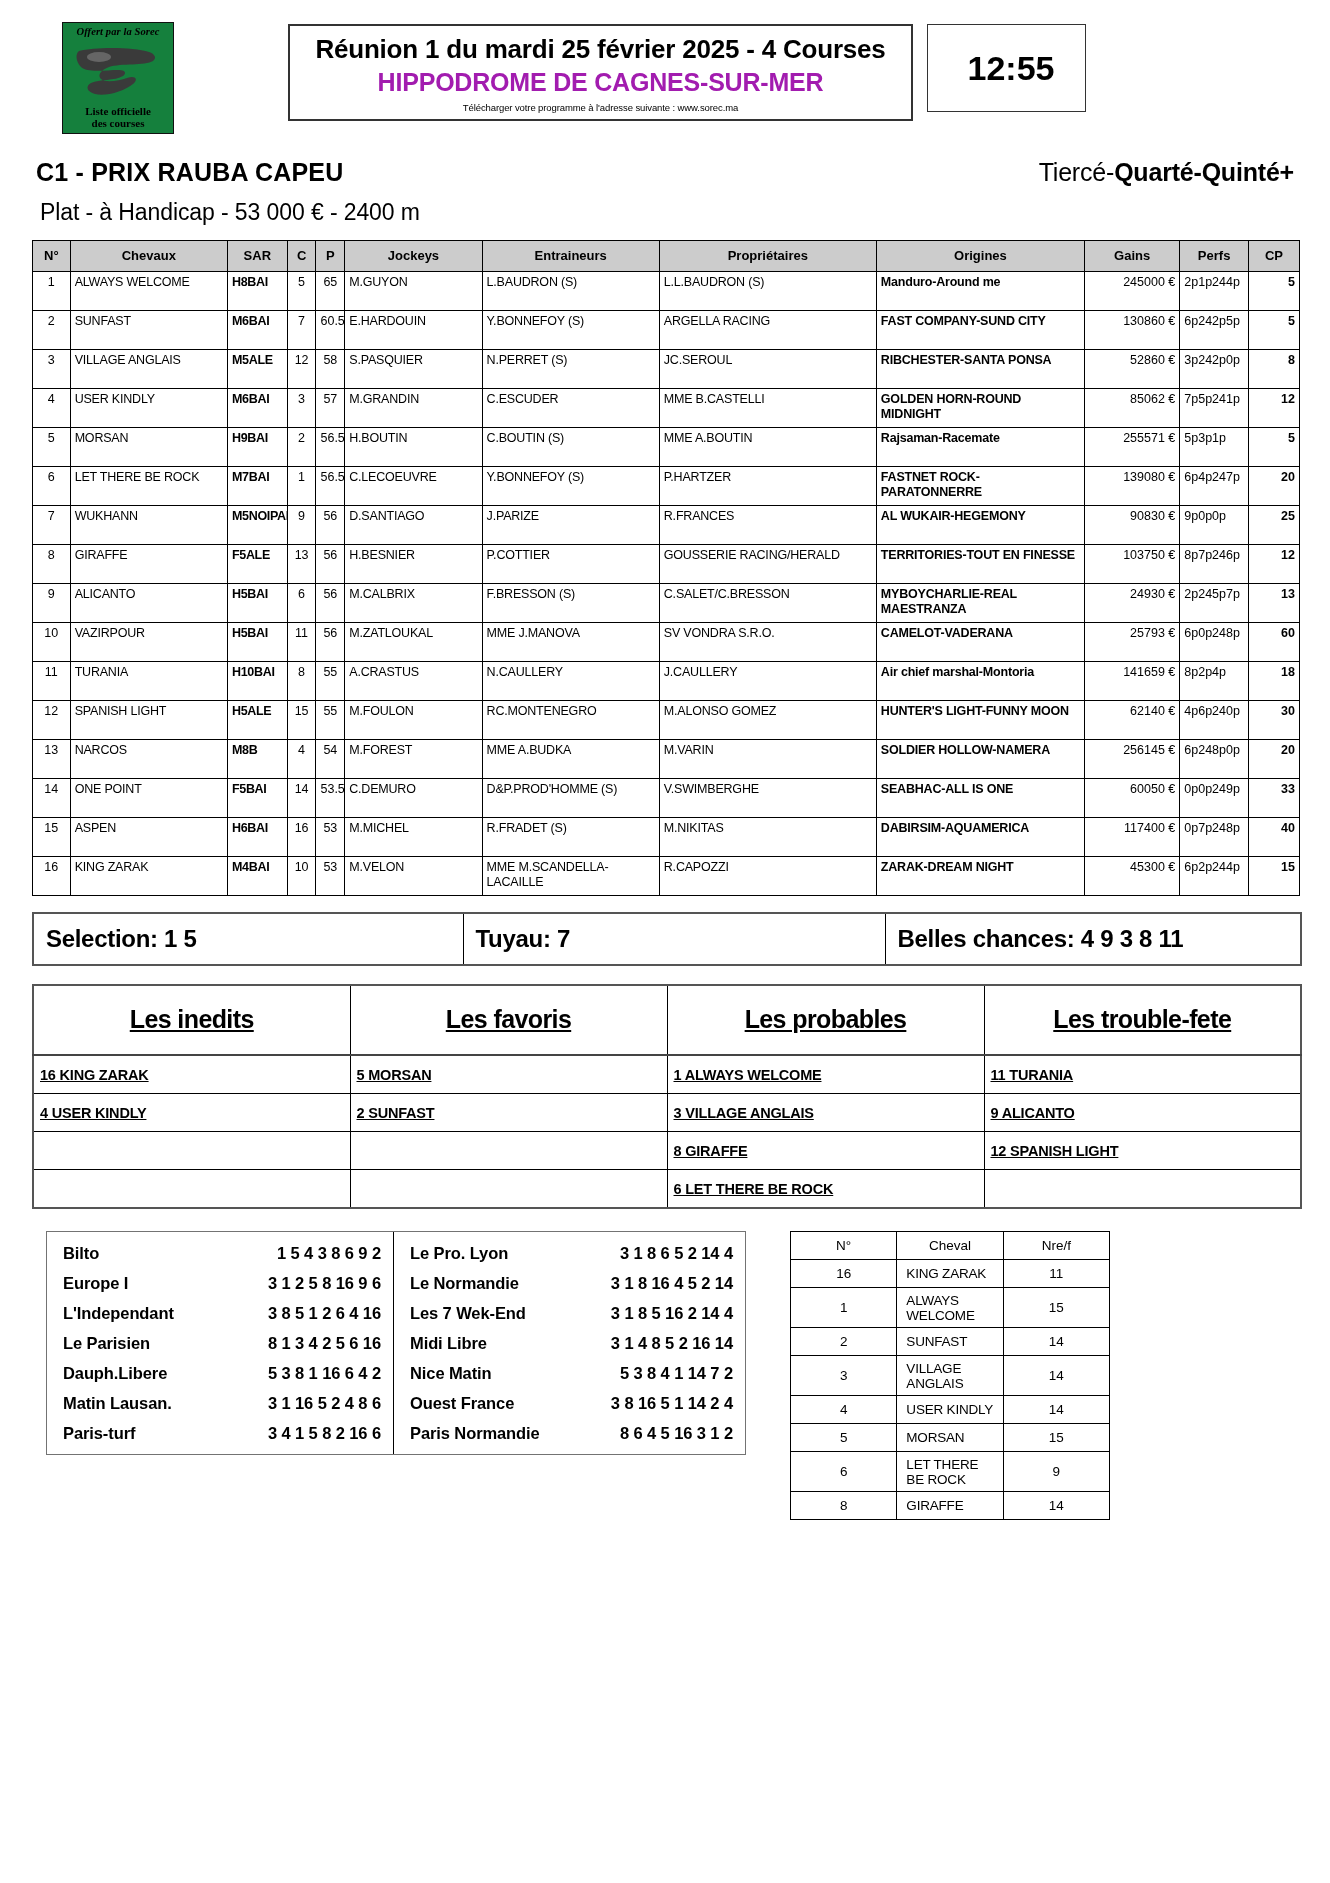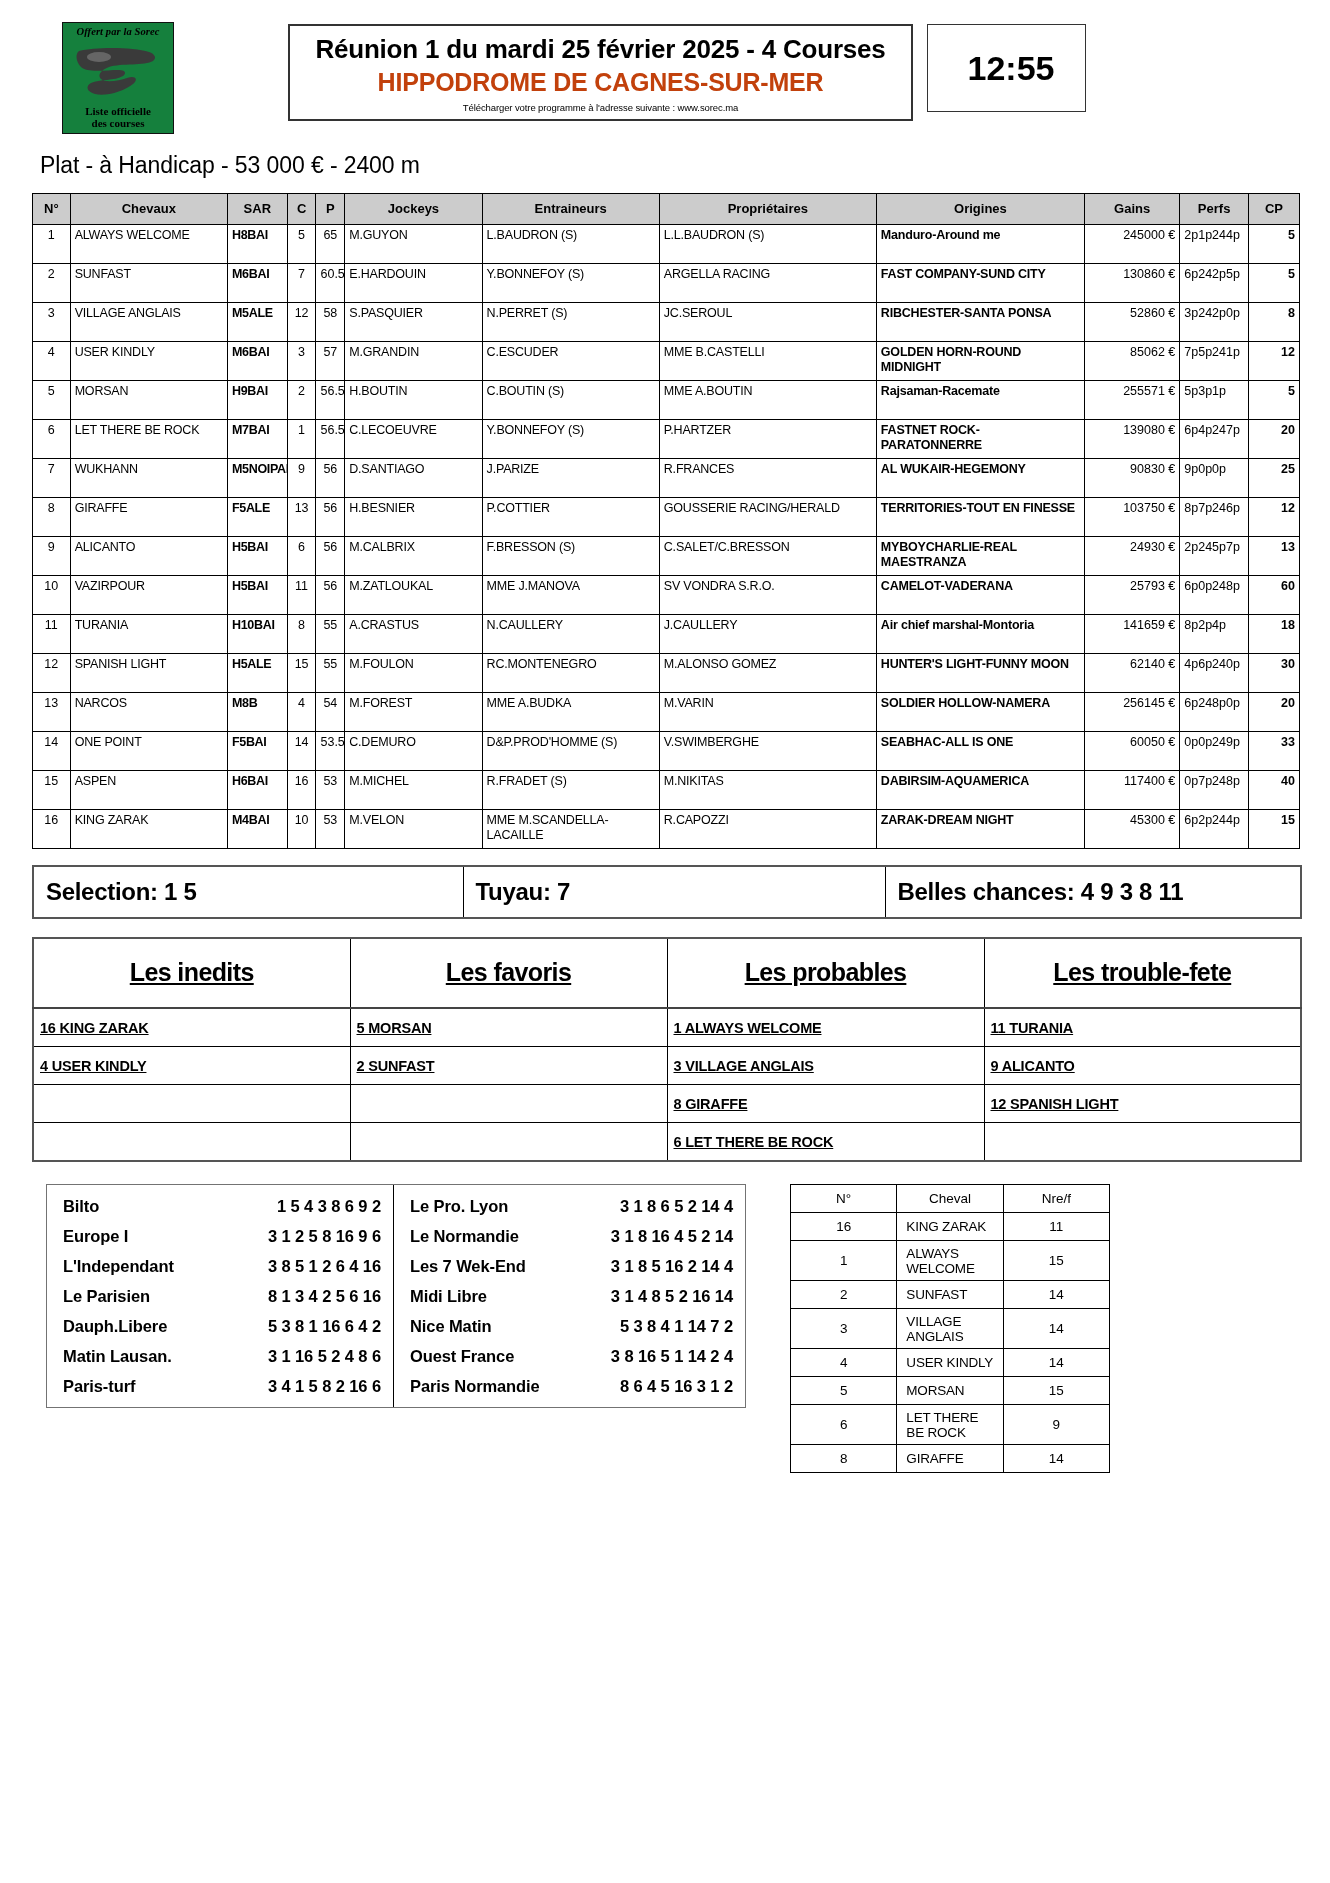--- a/index.html
+++ b/index.html
@@ -84,21 +84,21 @@
   }
   .title-line1 {
     font-size: 26px;
     font-weight: bold;
     letter-spacing: -0.2px;
     line-height: 1.18;
   }
   .title-line2 {
     font-size: 25px;
     font-weight: bold;
-    color: #c2410c;
+    color: #a21caf;
     letter-spacing: -0.2px;
     line-height: 1.25;
     margin-top: 2px;
   }
   .title-line3 {
     font-size: 9.5px;
     margin-top: 4px;
     letter-spacing: -0.1px;
   }
   .time-box {
@@ -304,20 +304,24 @@
 
     <div class="title-box">
       <div class="title-line1">Réunion 1 du mardi 25 février 2025 - 4 Courses</div>
       <div class="title-line2">HIPPODROME DE CAGNES-SUR-MER</div>
       <div class="title-line3">Télécharger votre programme à l'adresse suivante : www.sorec.ma</div>
     </div>
 
     <div class="time-box">12:55</div>
   </div>
 
+  <div class="race-head">
+    <div class="race-code">C1 -  PRIX RAUBA CAPEU</div>
+    <div class="bet-types"><span class="b1">Tiercé-</span><span class="b2">Quarté-Quinté+</span></div>
+  </div>
   <div class="race-sub">Plat - à Handicap - 53 000 € - 2400 m</div>
 
   <div class="main-table-wrap">
     <table class="runners">
       <colgroup>
         <col style="width:34px">
           <col style="width:142px">
           <col style="width:54px">
           <col style="width:26px">
         <col style="width:26px">

